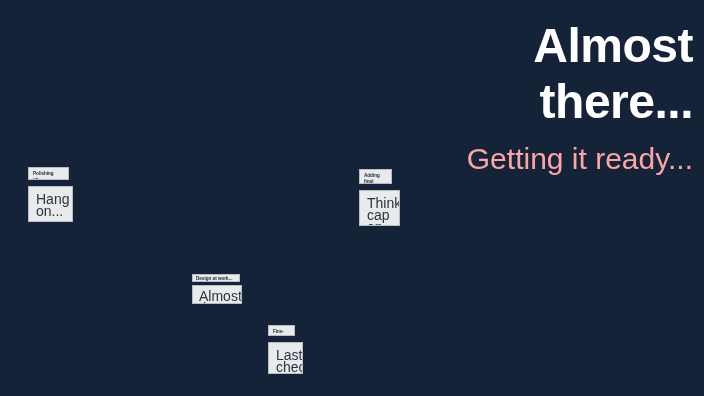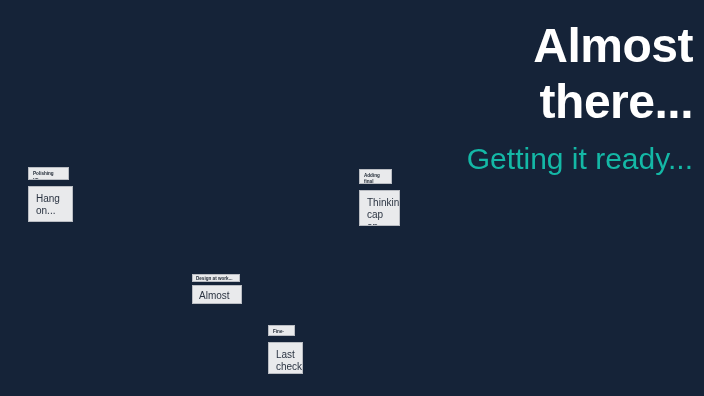--- a/index.html
+++ b/index.html
@@ -34,21 +34,21 @@
     line-height: 56px;
     font-weight: 700;
     color: #ffffff;
     letter-spacing: -0.5px;
     margin: 0;
   }
   .subhead {
     font-size: 30px;
     line-height: 38px;
     font-weight: 300;
-    color: #14b8a6;
+    color: #fca5a5;
     margin: 10px 0 0 0;
     letter-spacing: 0px;
   }
 
   
   .cluster {
     position: absolute;
   }
   .chip {
     background: #e9eaec;
@@ -59,21 +59,21 @@
     font-weight: 700;
     padding: 3px 4px;
     box-sizing: border-box;
     white-space: normal;
     overflow: hidden;
   }
   .card {
     background: #e9eaec;
     border: 1px solid #b9bcc2;
     color: #2b3442;
-    font-size: 10px;
+    font-size: 14px;
     line-height: 12px;
     font-weight: 400;
     padding: 6px 7px;
     box-sizing: border-box;
     margin-top: 6px;
     overflow: hidden;
   }
 
   
   #cluster-polishing { left: 28px; top: 167px; }

